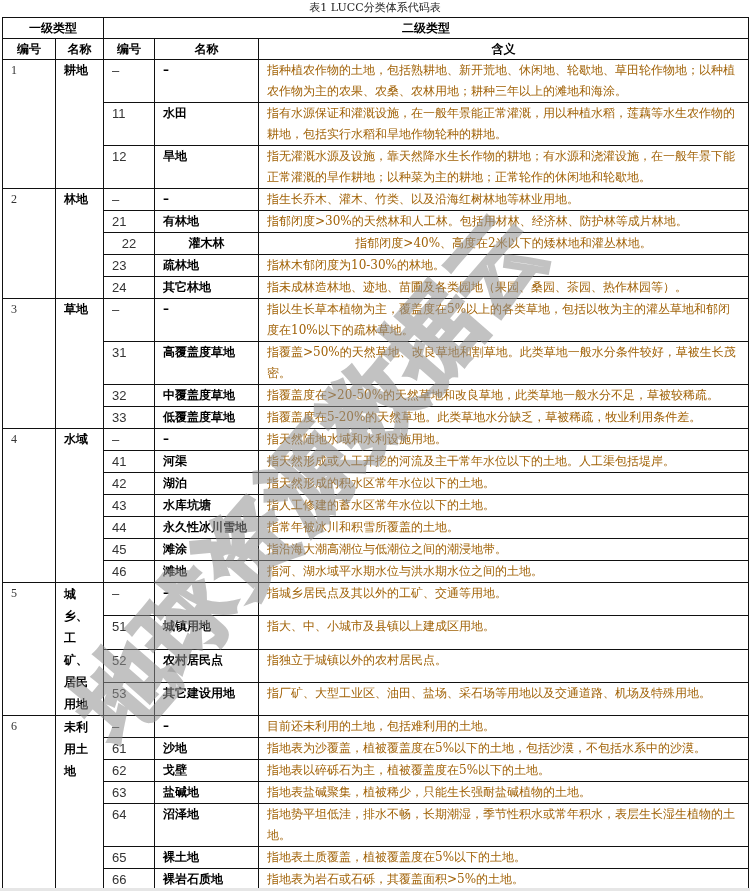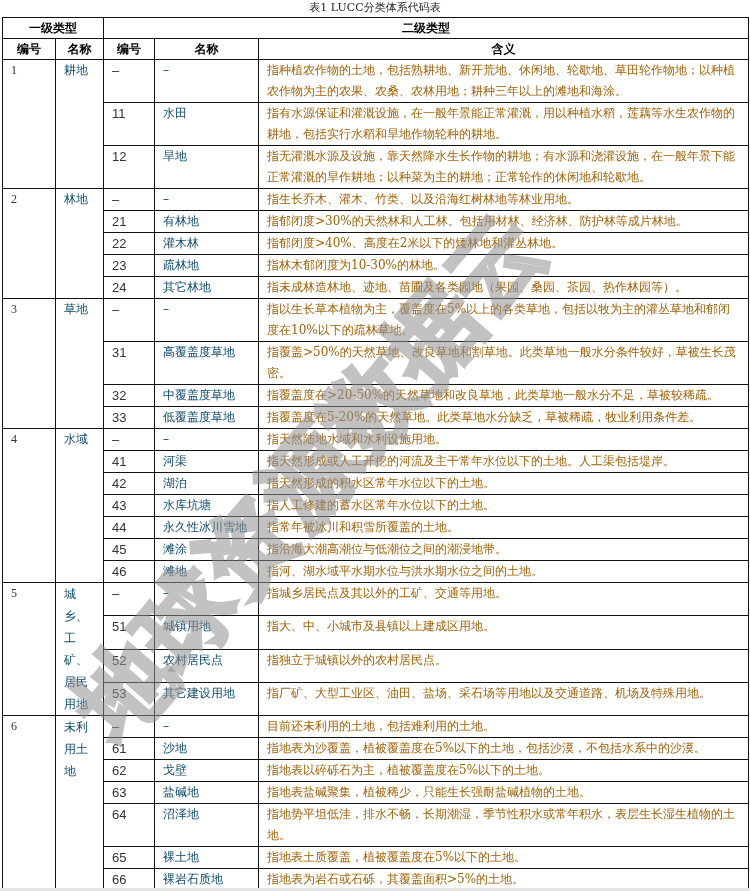--- a/index.html
+++ b/index.html
@@ -27,21 +27,21 @@
       overflow: hidden;
     }
     table.lucc th {
       font-family: "DejaVu Sans", "Liberation Sans", sans-serif;
       font-weight: bold; font-size: 12px; text-align: center;
       vertical-align: middle; height: 20px; line-height: 20px;
       color: #000000;
     }
     td.code { font-family: "Liberation Sans", "DejaVu Sans", sans-serif; font-size: 13px; color: #333; }
     td.code1 { font-family: "Liberation Serif", "DejaVu Serif", serif; font-size: 12px; color: #333; }
-    td.name { color: #0c4a6e; }
+    td.name { color: #000000; font-weight: bold; }
     td.desc { color: #a16207; line-height: 21px; padding: 0 6px 0 8px; }
     td.mid { vertical-align: middle; }
     .watermark {
       position: absolute; left: 0; top: 0; width: 750px; height: 891px;
       pointer-events: none;
     }
     .footer-strip {
       position: absolute; left: 0; top: 888px; width: 750px; height: 3px; background: #e6e6e6;
     }
   </style>
@@ -94,21 +94,21 @@
         <td rowspan="5" class="name">林地</td>
         <td class="code">–</td>
         <td class="name">–</td>
         <td class="desc">指生长乔木、灌木、竹类、以及沿海红树林地等林业用地。</td>
       </tr>
       <tr style="height: 22px;">
         <td class="code">21</td>
         <td class="name">有林地</td>
         <td class="desc">指郁闭度&gt;30%的天然林和人工林。包括用材林、经济林、防护林等成片林地。</td>
       </tr>
-      <tr style="height: 22px;">
+      <tr style="height: 22px; text-align: center;">
         <td class="code">22</td>
         <td class="name">灌木林</td>
         <td class="desc">指郁闭度&gt;40%、高度在2米以下的矮林地和灌丛林地。</td>
       </tr>
       <tr style="height: 22px;">
         <td class="code">23</td>
         <td class="name">疏林地</td>
         <td class="desc">指林木郁闭度为10-30%的林地。</td>
       </tr>
       <tr style="height: 22px;">

